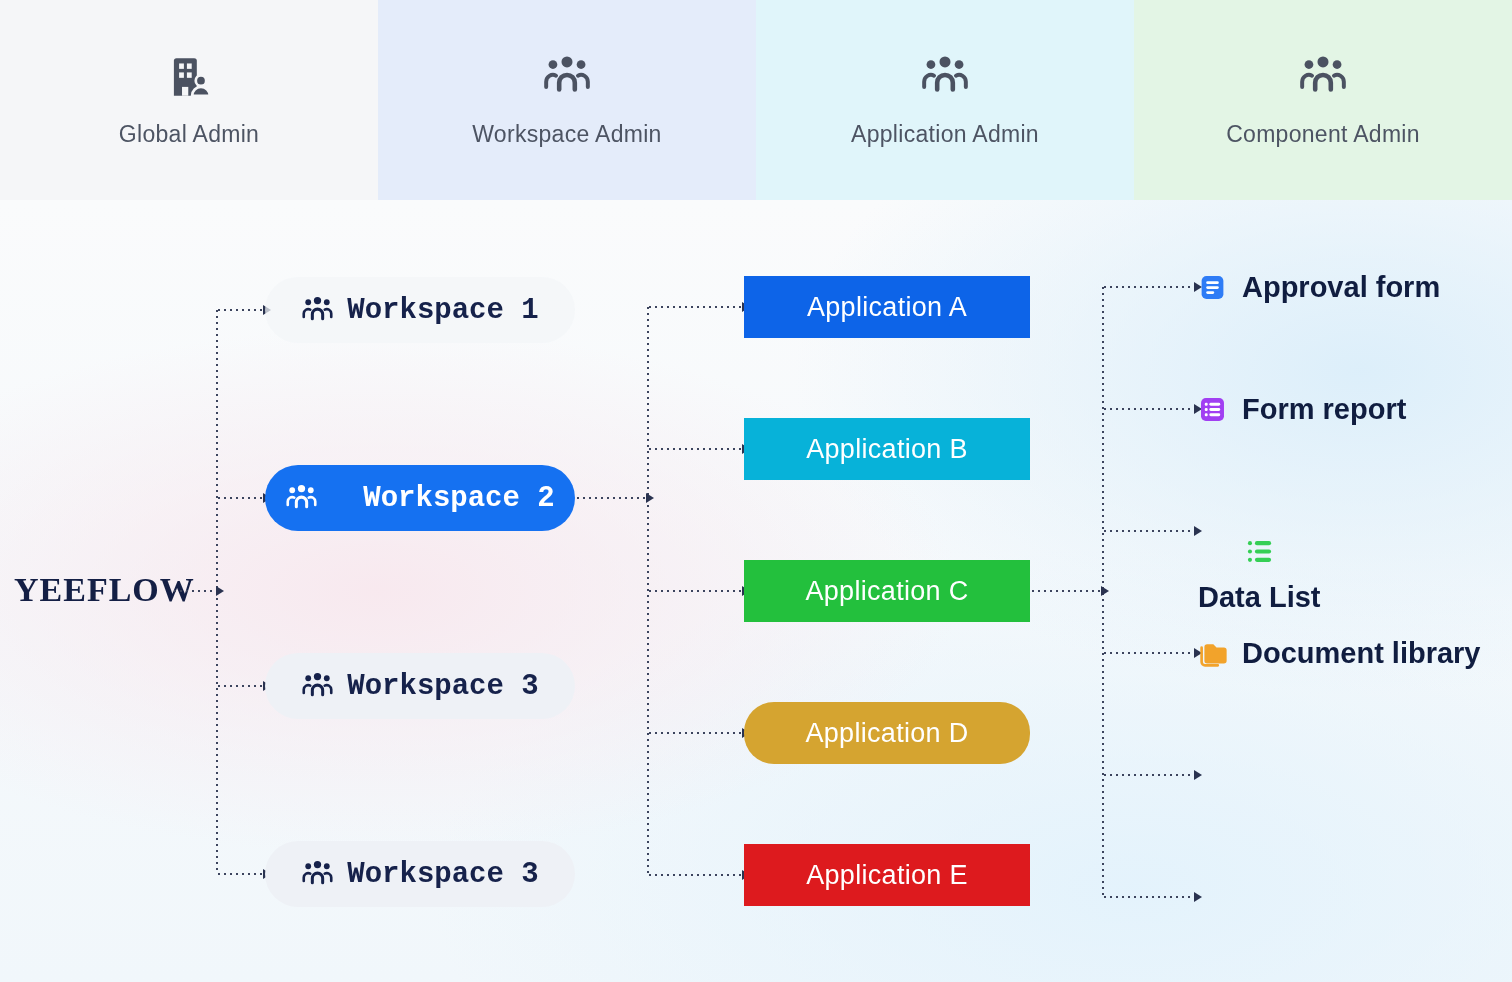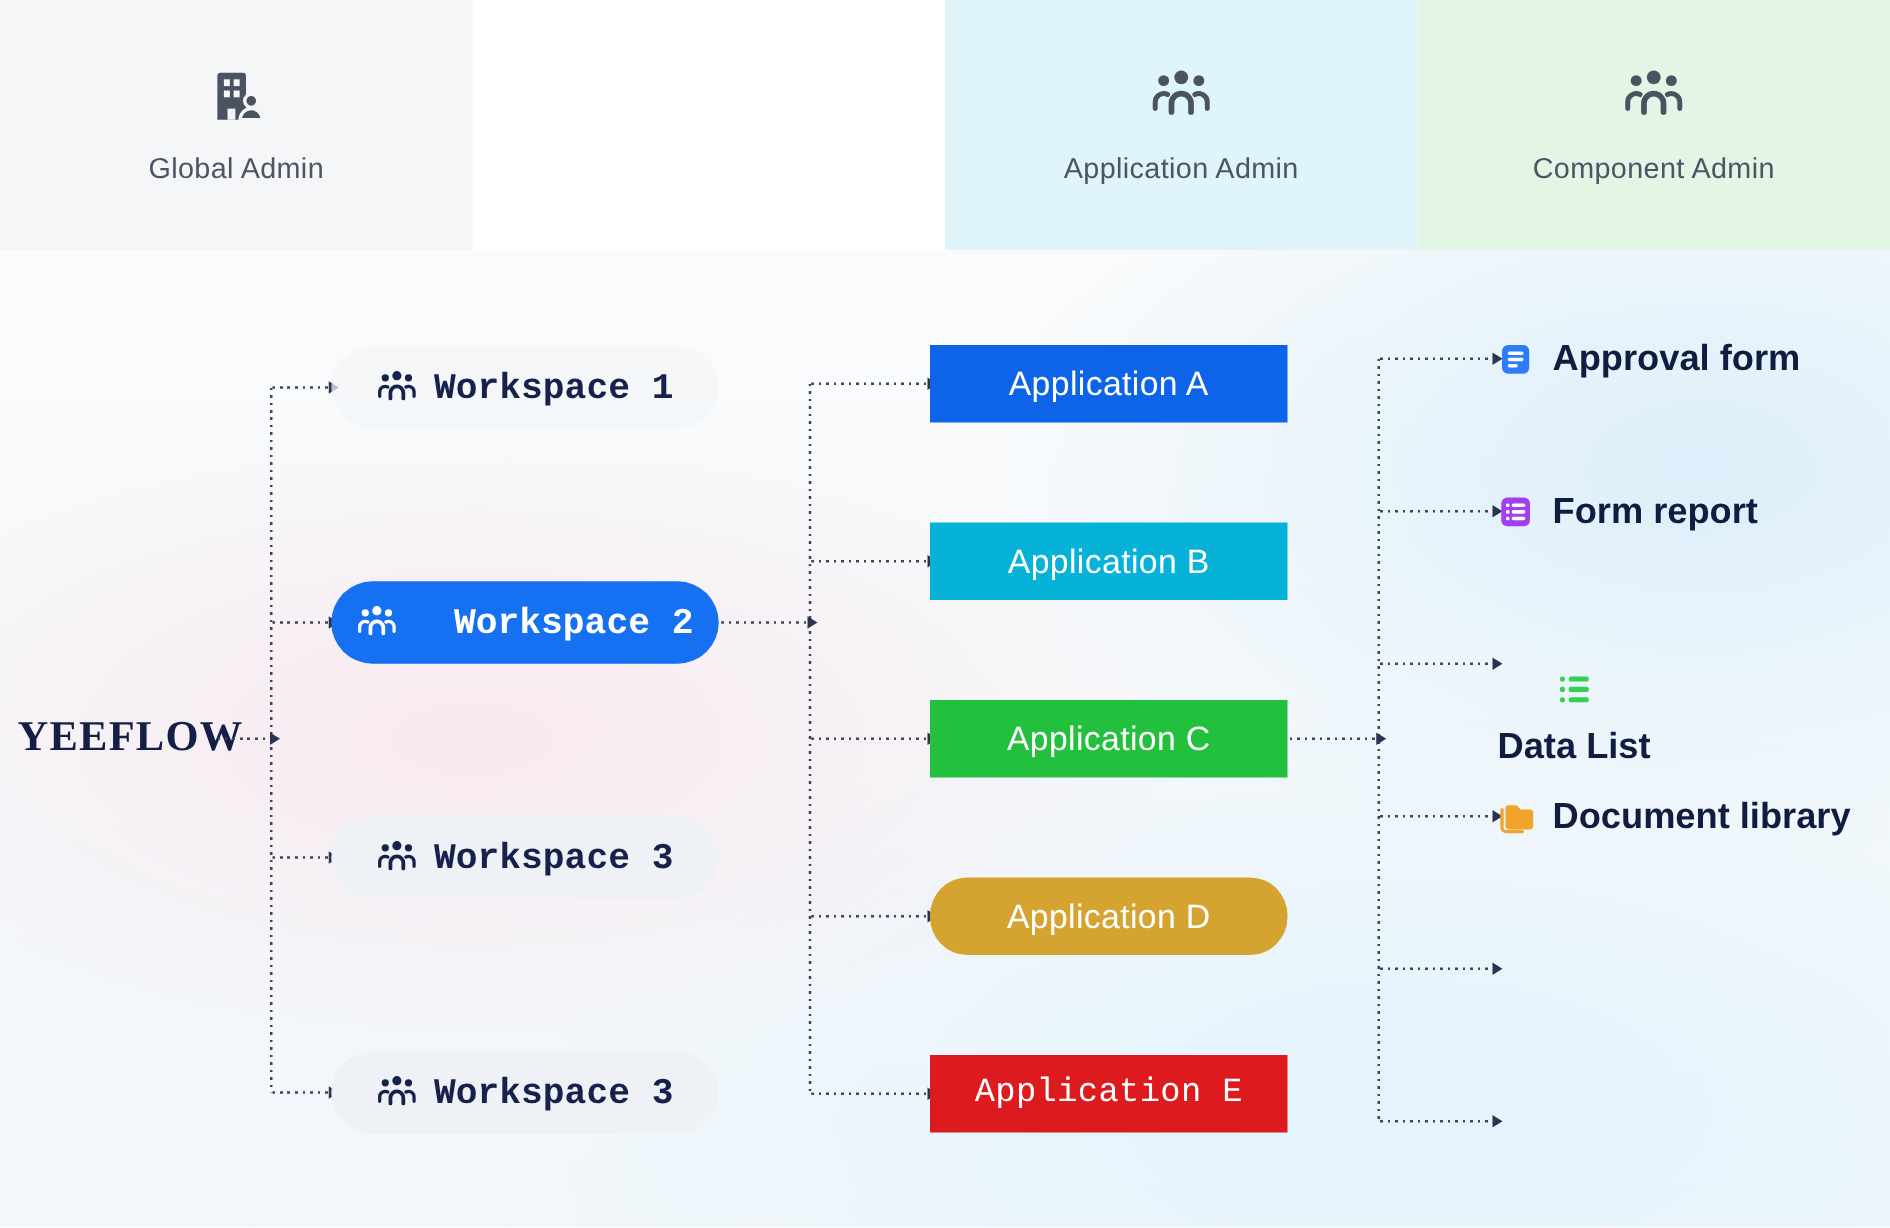--- a/index.html
+++ b/index.html
@@ -134,20 +134,26 @@
 </svg>
 
 <div class="stage">
 
   <div class="hcol" style="left: 0px; background-color: rgb(245, 246, 248); text-align: center;">
     <svg class="hicon">
         <use href="#i-building-user"></use>
       </svg>
     <div class="hlabel">Global Admin</div>
   </div>
+  <div class="hcol" style="left: 378px; background-color: rgb(228, 236, 250);">
+    <svg class="hicon">
+        <use href="#i-people"></use>
+      </svg>
+    <div class="hlabel">Workspace Admin</div>
+  </div>
   <div class="hcol" style="left: 756px; background-color: rgb(224, 245, 250);">
     <svg class="hicon">
         <use href="#i-people"></use>
       </svg>
     <div class="hlabel">Application Admin</div>
   </div>
   <div class="hcol" style="left: 1134px; background-color: rgb(227, 245, 229);">
     <svg class="hicon">
         <use href="#i-people"></use>
       </svg>
@@ -247,21 +253,21 @@
   </div>
   <div class="app" style="top: 418px; background-color: rgb(7, 178, 217);">
     <span>Application B</span>
   </div>
   <div class="app" style="top: 560px; background-color: rgb(35, 192, 61);">
     <span>Application C</span>
   </div>
   <div class="app" style="top: 702px; background-color: rgb(213, 164, 48); border-radius: 30px;">
     <span>Application D</span>
   </div>
-  <div class="app" style="top: 844px; background-color: rgb(221, 26, 30); font-family: Liberation Mono, monospace;">
+  <div class="app" style="top: 844px; background-color: rgb(221, 26, 30);">
     <span>Application E</span>
   </div>
 
   <div class="comp" style="top: 269px; color: rgb(46, 124, 246);">
     <svg class="cicon">
         <use href="#i-approval"></use>
       </svg>
     <span class="clabel">Approval form</span>
   </div>
   <div class="comp" style="top: 391px; color: rgb(161, 63, 242);">

